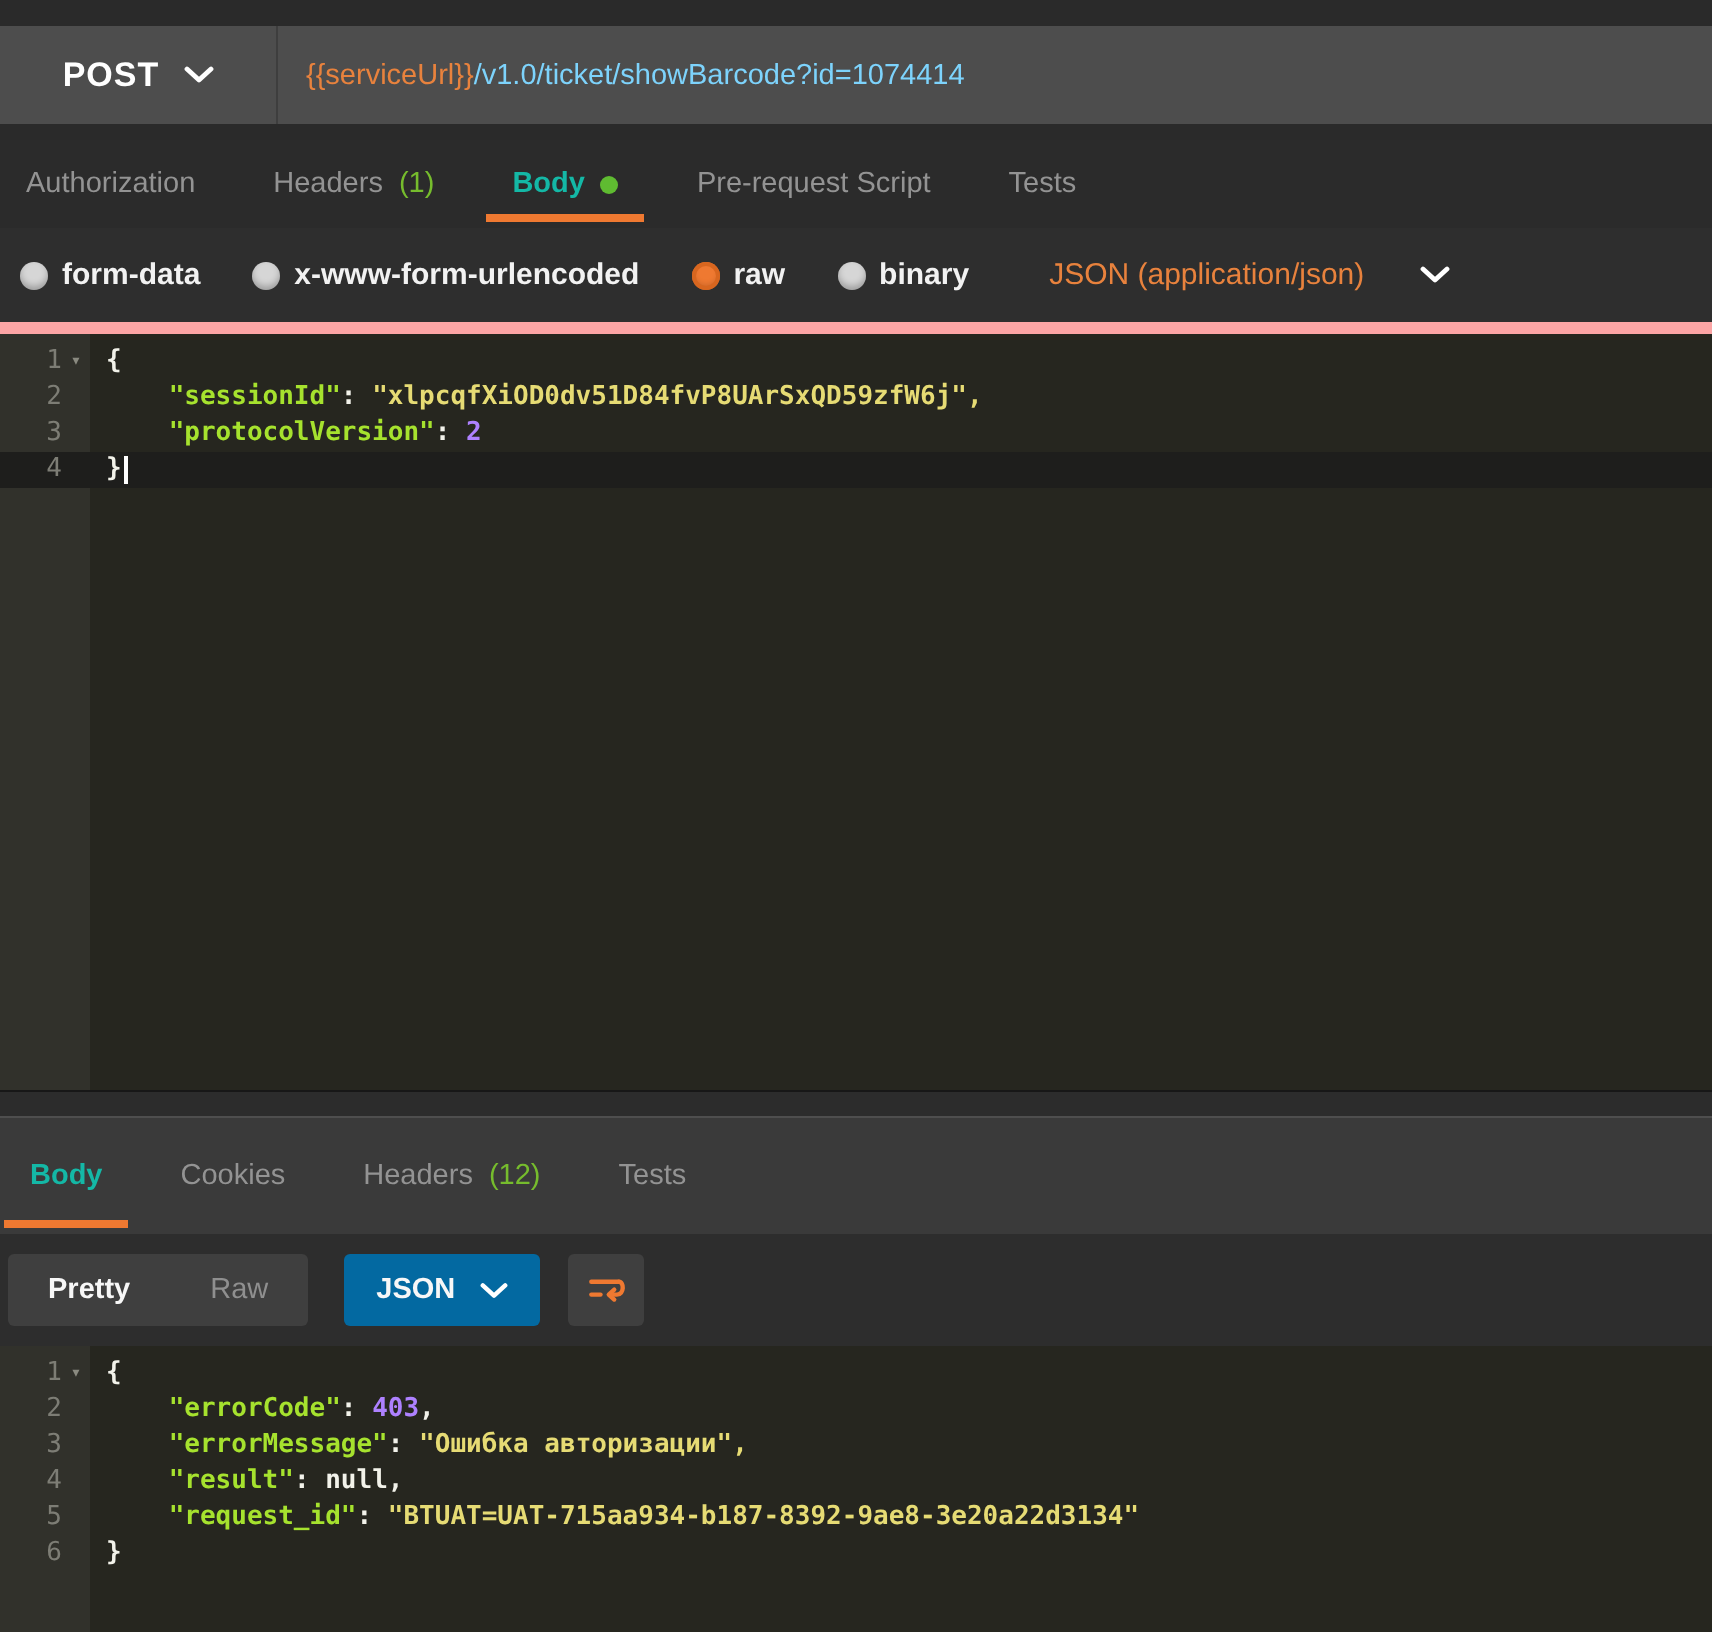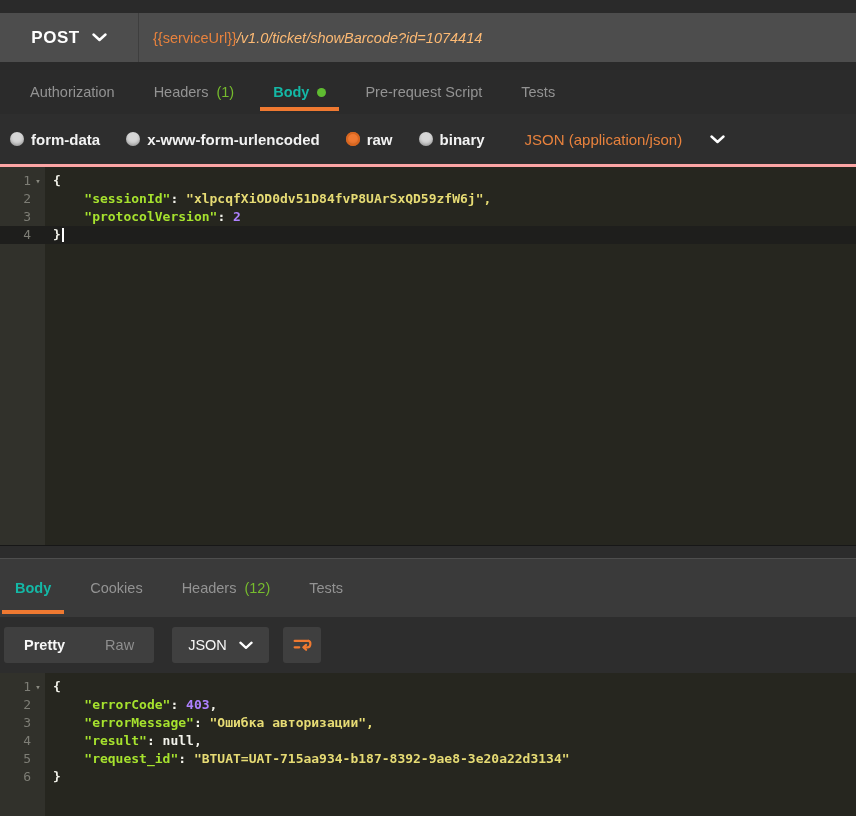--- a/index.html
+++ b/index.html
@@ -14,42 +14,42 @@
   .strip-top { height: 13px; background: #2a2a2a; }
   .url-row { height: 49px; background: #4d4d4d; display: flex; align-items: stretch; }
   .method-box {
     width: 138px; display: flex; align-items: center; justify-content: center;
     gap: 12px; cursor: pointer;
   }
   .method-label { color: #ffffff; font-size: 17px; font-weight: bold; letter-spacing: 0.5px; }
   .vdivider { width: 1px; background: #3e3e3e; }
   .url-field { flex: 1; display: flex; align-items: center; padding-left: 14px; font-size: 14.5px; }
   .url-var { color: #e8823d; }
-  .url-path { color: #fdba74; font-style: italic; }
+  .url-path { color: #7dd3fc; }
   .gap-strip { height: 8px; background: #2a2a2a; }
 
   
-  .req-tabs-row { height: 44px; background: #2b2b2b; display: flex; align-items: stretch; padding-left: 17px; }
+  .req-tabs-row { height: 44px; background: #2b2b2b; display: flex; align-items: stretch; padding-left: 0; }
   .resp-tabs-row { height: 59px; background: #3a3a3a; border-top: 1px solid #4e4e4e; display: flex; align-items: stretch; padding-left: 2px; }
   .tab {
     position: relative; display: flex; align-items: center; gap: 8px;
     padding: 0 13px; margin-right: 13px; cursor: pointer;
     font-size: 14.5px; color: #939393;
   }
   .tab.active { color: #14b8a6; font-weight: bold; }
   .tab-count { color: #76bc2d; }
   .status-dot { width: 9px; height: 9px; border-radius: 50%; background: #5fbb31; display: inline-block; }
   .tab-underline {
     position: absolute; left: 0; right: 0; bottom: 3px; height: 4px; background: #ef7931;
   }
 
   
   .radio-row {
     height: 53px; background: #2e2e2e; display: flex; align-items: center;
-    padding-left: 10px; border-bottom: 3px solid #fca5a5;
+    padding-left: 10px; border-bottom: 6px solid #fca5a5;
   }
   .radio-item { display: flex; align-items: center; gap: 7px; margin-right: 26px; cursor: pointer; }
   .radio-circle {
     width: 14px; height: 14px; border-radius: 50%; background: #d6d6d6;
     box-shadow: inset 0 -2px 3px rgba(0,0,0,0.25);
   }
   .radio-circle.selected { background: #ef7931; box-shadow: inset 0 0 0 2px #d8661f, inset 0 -2px 3px rgba(0,0,0,0.2); }
   .radio-label { color: #f2f2f2; font-size: 15px; font-weight: 600; }
   .format-select { display: flex; align-items: center; gap: 28px; margin-left: 14px; cursor: pointer; }
   .format-select-label { color: #e8823d; font-size: 15px; }
@@ -81,23 +81,23 @@
 
   
   .resp-toolbar { height: 56px; background: #2d2d2d; display: flex; align-items: center; padding-left: 4px; }
   .view-group { display: flex; background: #3f3f3f; border-radius: 3px; height: 36px; align-items: stretch; }
   .view-item {
     display: flex; align-items: center; padding: 0 20px; cursor: pointer;
     font-size: 14.5px; color: #8f8f8f;
   }
   .view-item.active { color: #f7f7f7; font-weight: bold; }
   .json-btn {
-    display: flex; align-items: center; gap: 12px; background: #404040; border-radius: 3px;
+    display: flex; align-items: center; gap: 12px; background: #0369a1; border-radius: 3px;
     height: 36px; padding: 0 16px; margin-left: 18px; cursor: pointer;
-    color: #f7f7f7; font-size: 14.5px; font-weight: normal;
+    color: #f7f7f7; font-size: 14.5px; font-weight: bold;
   }
   .icon-btn {
     width: 38px; height: 36px; background: #3f3f3f; border-radius: 3px; margin-left: 14px;
     display: flex; align-items: center; justify-content: center; cursor: pointer;
   }
   svg.chev { display: block; }
 </style>
 </head>
 <body>
 

